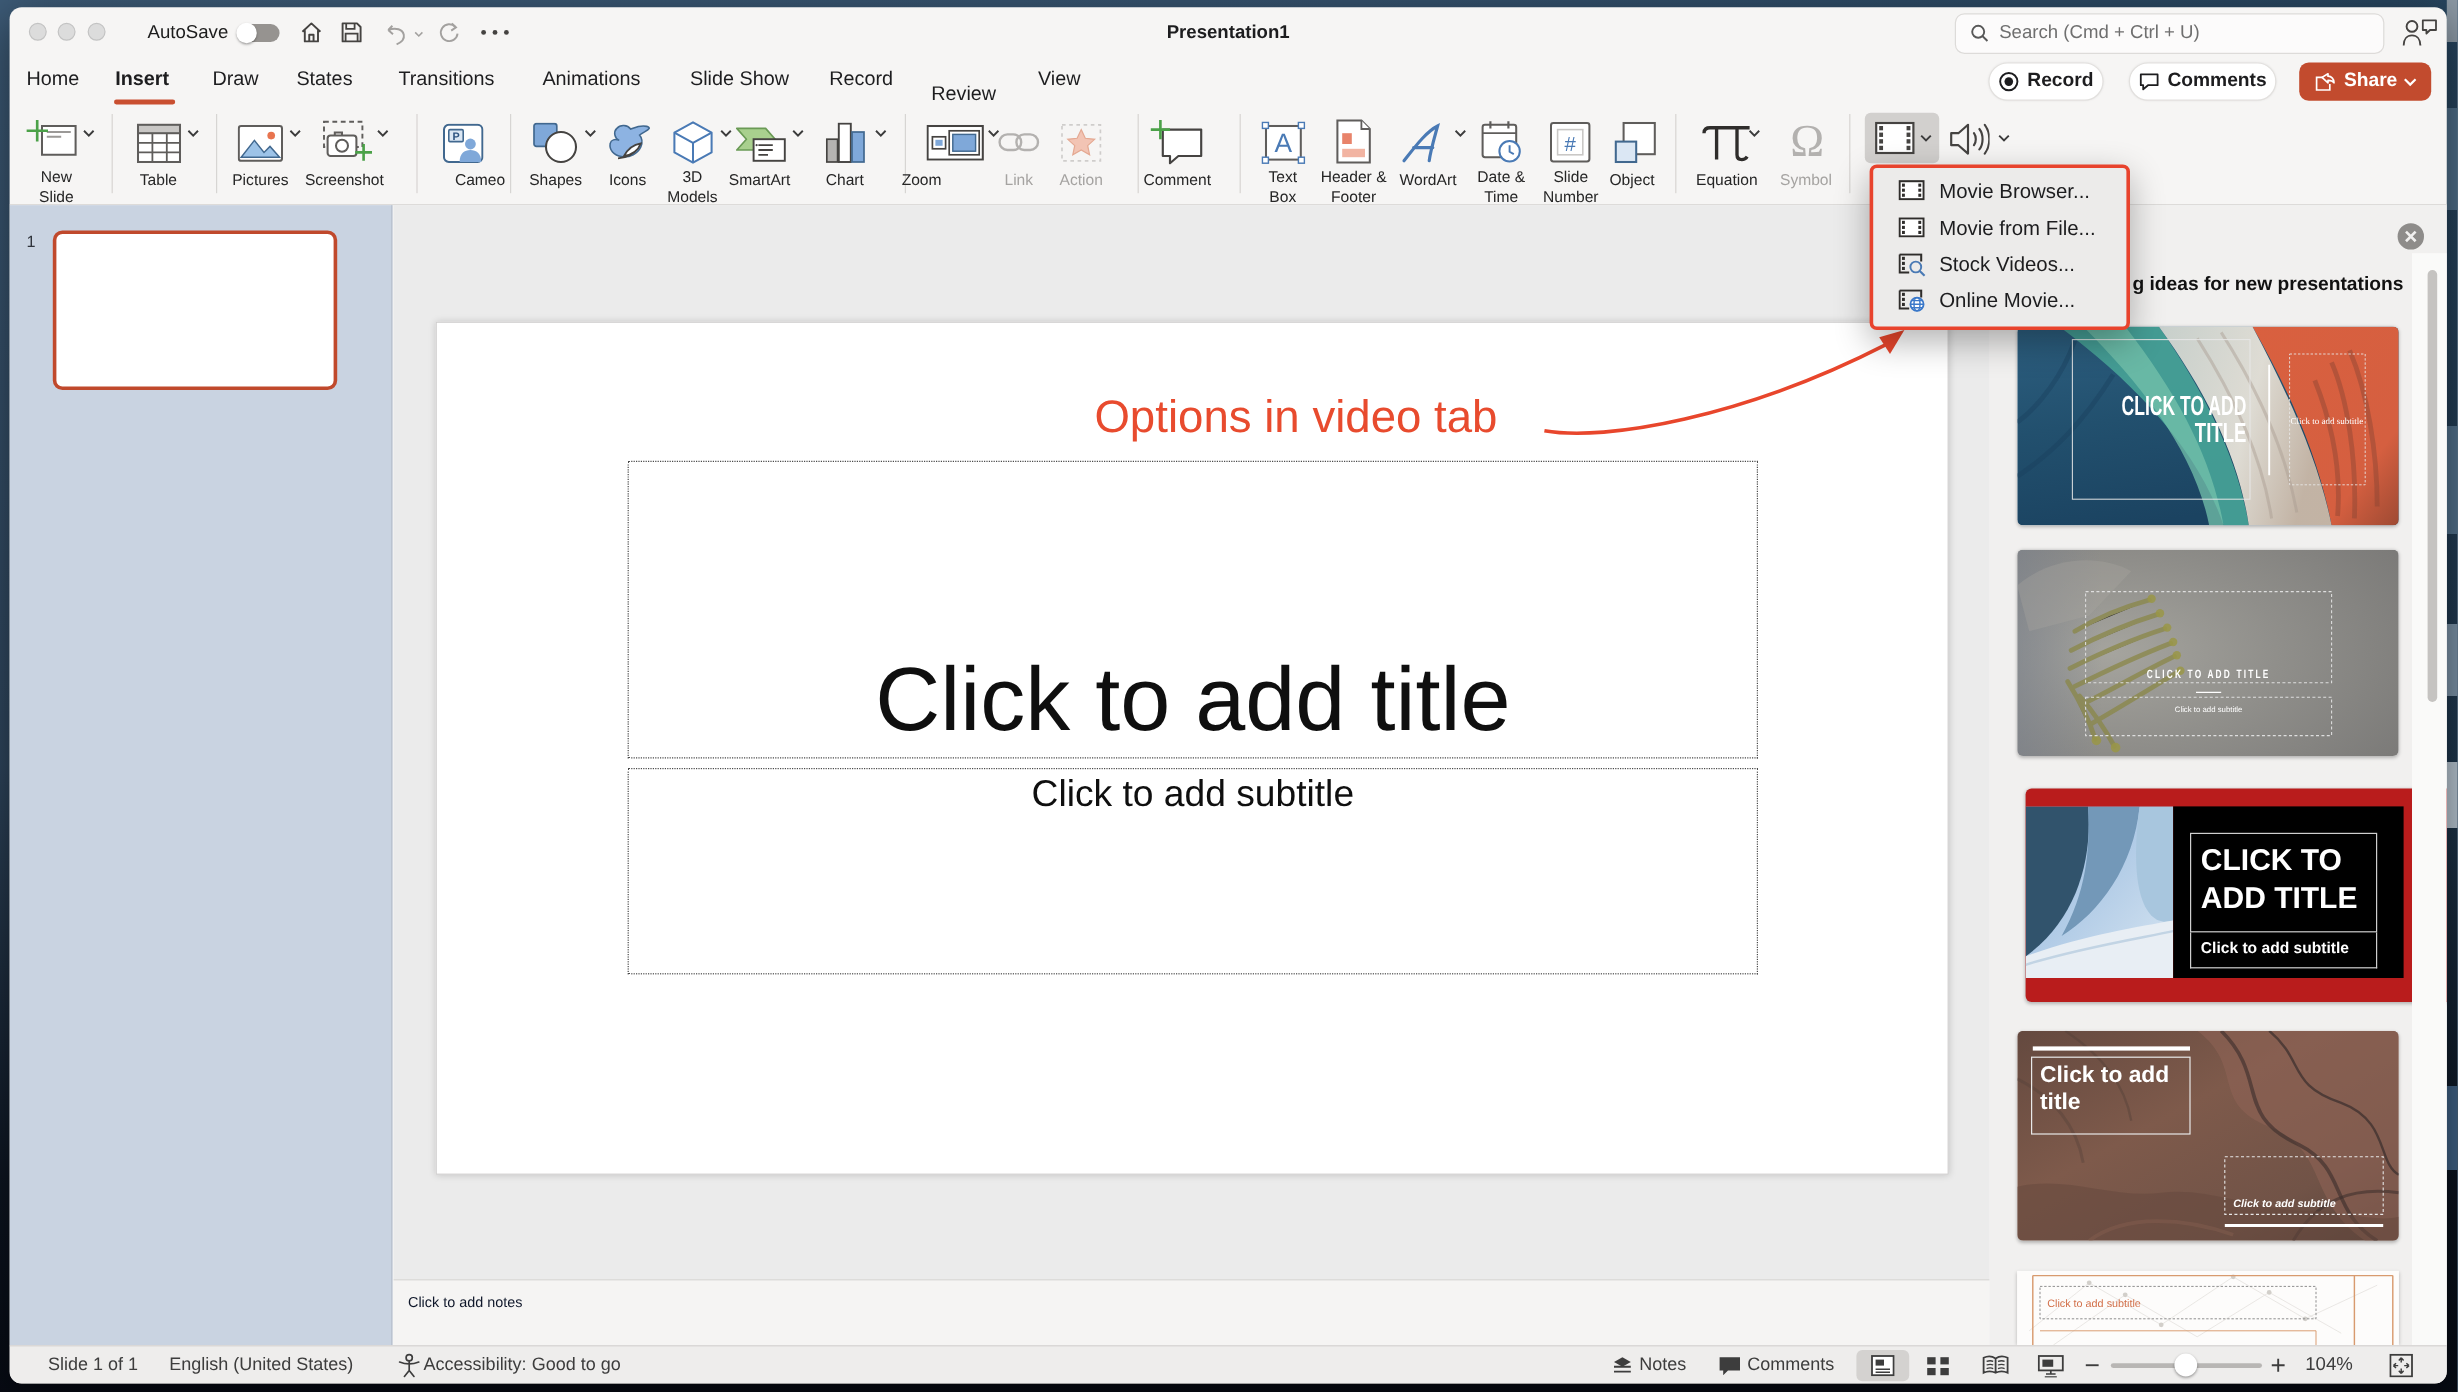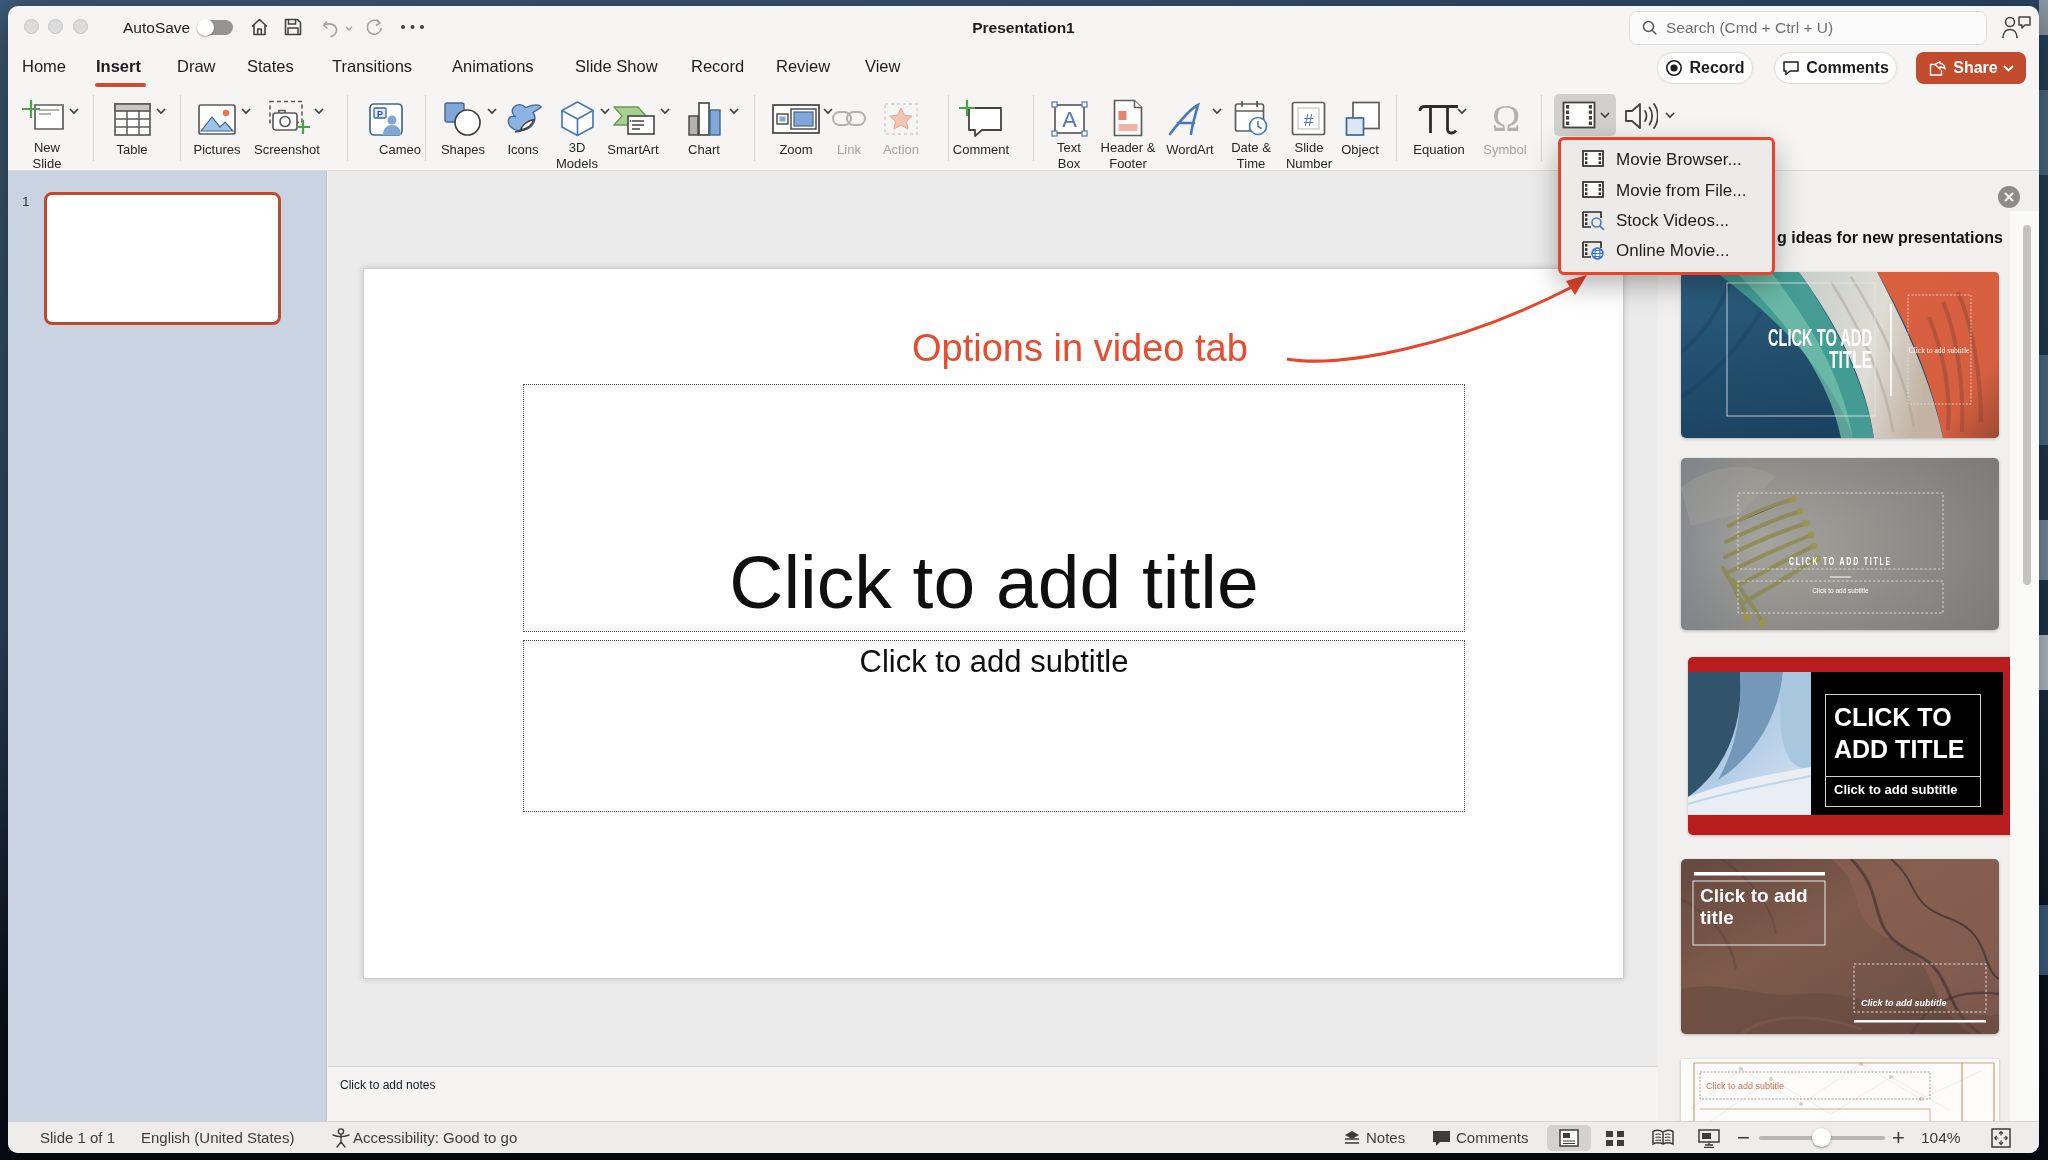--- a/index.html
+++ b/index.html
@@ -82,21 +82,21 @@
 
   <div class="abs tabtxt" style="left:14px;">Home</div>
   <div class="abs tabtxt" style="left:88px; font-weight:bold;">Insert</div>
   <div class="abs" style="left:87px; top:77px; width:51px; height:3.5px; background:#c94f30; border-radius:2px;"></div>
   <div class="abs tabtxt" style="left:169px;">Draw</div>
   <div class="abs tabtxt" style="left:239px;">States</div>
   <div class="abs tabtxt" style="left:324px;">Transitions</div>
   <div class="abs tabtxt" style="left:444px;">Animations</div>
   <div class="abs tabtxt" style="left:567px;">Slide Show</div>
   <div class="abs tabtxt" style="left:683px;">Record</div>
-  <div class="abs tabtxt" style="left:768px;">Review</div>
+  <div class="abs tabtxt" style="left:768px;margin-top:12px;">Review</div>
   <div class="abs tabtxt" style="left:857px;">View</div>
 
   <div class="abs pill" style="left:1649px; top:46px; width:96px;">
     <svg width="18" height="18" viewBox="0 0 18 18">
         <circle cx="9" cy="9" r="7.2" fill="none" stroke="#1d1d1f" stroke-width="1.6"></circle>
         <circle cx="9" cy="9" r="3.6" fill="#1d1d1f"></circle>
       </svg>
     <span style="margin-left:6px; font-weight:bold;">Record</span>
   </div>
   <div class="abs pill" style="left:1766px; top:46px; width:123px;">
@@ -228,21 +228,21 @@
     <svg class="abs" style="left:764px; top:10px;" width="48" height="30" viewBox="0 0 48 30">
       <rect x="1" y="1" width="46" height="28" fill="#fff" stroke="#454341" stroke-width="1.7"></rect>
       <rect x="5" y="10" width="11" height="10" fill="#fff" stroke="#454341" stroke-width="1.4"></rect>
       <rect x="7.5" y="12.5" width="6" height="5" fill="#7fa8d9"></rect>
       <rect x="19" y="5" width="25" height="20" fill="#fff" stroke="#454341" stroke-width="1.4"></rect>
       <rect x="22" y="8" width="19" height="14" fill="#7fa8d9" stroke="#41688f" stroke-width="1.2"></rect>
     </svg>
     <svg class="abs" style="left:815px; top:14px;" width="10" height="7" viewBox="0 0 10 7">
         <path d="M1 1l4 4 4-4" fill="none" stroke="#3c3c3c" stroke-width="1.6"></path>
       </svg>
-    <div class="abs ribbonlabel" style="left:758px; top:48px; width:60px;">Zoom</div>
+    <div class="abs ribbonlabel" style="left:730px; top:48px; width:60px;">Zoom</div>
 
     <svg class="abs" style="left:823px; top:12px;" width="36" height="26" viewBox="0 0 36 26">
       <rect x="2" y="6" width="18" height="13" rx="6.5" fill="none" stroke="#b3b1af" stroke-width="2"></rect>
       <rect x="16" y="6" width="18" height="13" rx="6.5" fill="none" stroke="#b3b1af" stroke-width="2"></rect>
     </svg>
     <div class="abs ribbonlabel" style="left:813px; top:48px; width:56px; color:#a5a3a1;">Link</div>
 
     <svg class="abs" style="left:874px; top:7px;" width="38" height="36" viewBox="0 0 38 36">
       <rect x="3" y="3" width="32" height="30" fill="none" stroke="#cfcdcb" stroke-width="1.4" stroke-dasharray="3 3"></rect>
       <path d="M19 7l3.4 7.2 7.8 0.9-5.8 5.3 1.6 7.6L19 24l-7 4 1.6-7.6-5.8-5.3 7.8-0.9z" fill="#f2c4b4" stroke="#e4a891" stroke-width="1"></path>

